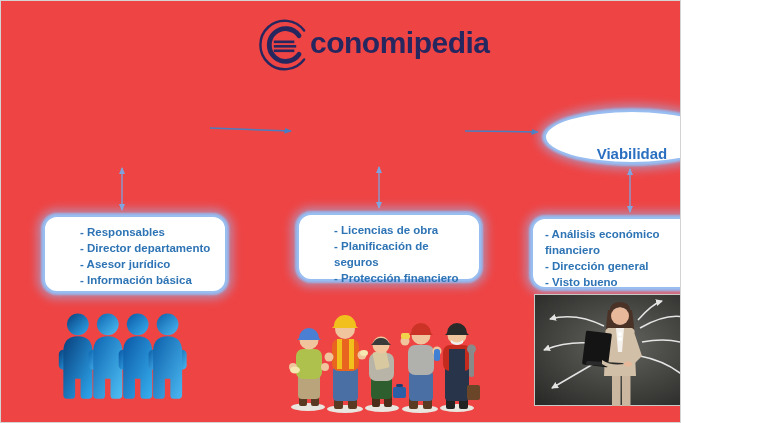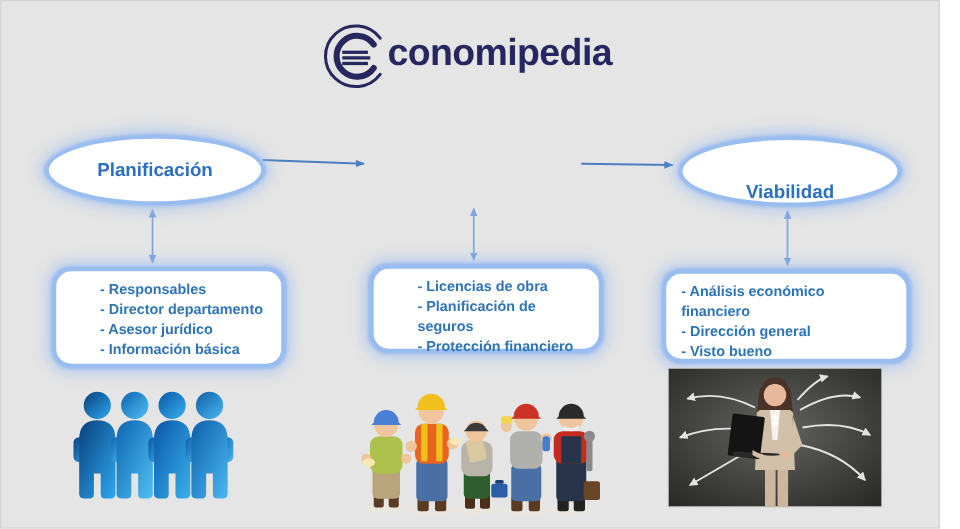--- a/index.html
+++ b/index.html
@@ -1,17 +1,17 @@
 <!DOCTYPE html>
 <html><head>
 <meta charset="utf-8">
 <style>
   html,body{margin:0;padding:0;background:#fff;}
   .stage{
-    position:relative;width:752px;height:423px;background:#e5e5e5;
+    position:relative;width:681px;height:423px;background:#ef4444;
     border:1px solid #d4d4d4;box-sizing:border-box;overflow:hidden;
     font-family:"Liberation Sans",sans-serif;
   }
   
   .logo-icon{position:absolute;left:256px;top:16px;width:56px;height:56px;}
   .logo-text{
     position:absolute;left:309px;top:25px;font-size:30px;font-weight:600;
     color:#27275f;letter-spacing:-0.5px;line-height:34px;
   }
   
@@ -80,23 +80,20 @@
       <path d="M121,167 L121,209" stroke="#7ca3dd" stroke-width="1.3" fill="none" marker-start="url(#av)" marker-end="url(#av)"></path>
     </g>
     <g>
       <path d="M378,166 L378,207" stroke="#7ca3dd" stroke-width="1.3" fill="none" marker-start="url(#av)" marker-end="url(#av)"></path>
     </g>
     <g>
       <path d="M629,168 L629,211" stroke="#7ca3dd" stroke-width="1.3" fill="none" marker-start="url(#av)" marker-end="url(#av)"></path>
     </g>
   </svg>
 
-  <div class="node node1 glow">
-    <span>Planificación</span>
-  </div>
   <div class="node node3 glow">
     <span>Viabilidad</span>
   </div>
 
   <div class="box box1 glow">
     <ul>
       <li>- Responsables</li>
       <li>- Director departamento</li>
       <li>- Asesor jurídico</li>
       <li>- Información básica</li>

